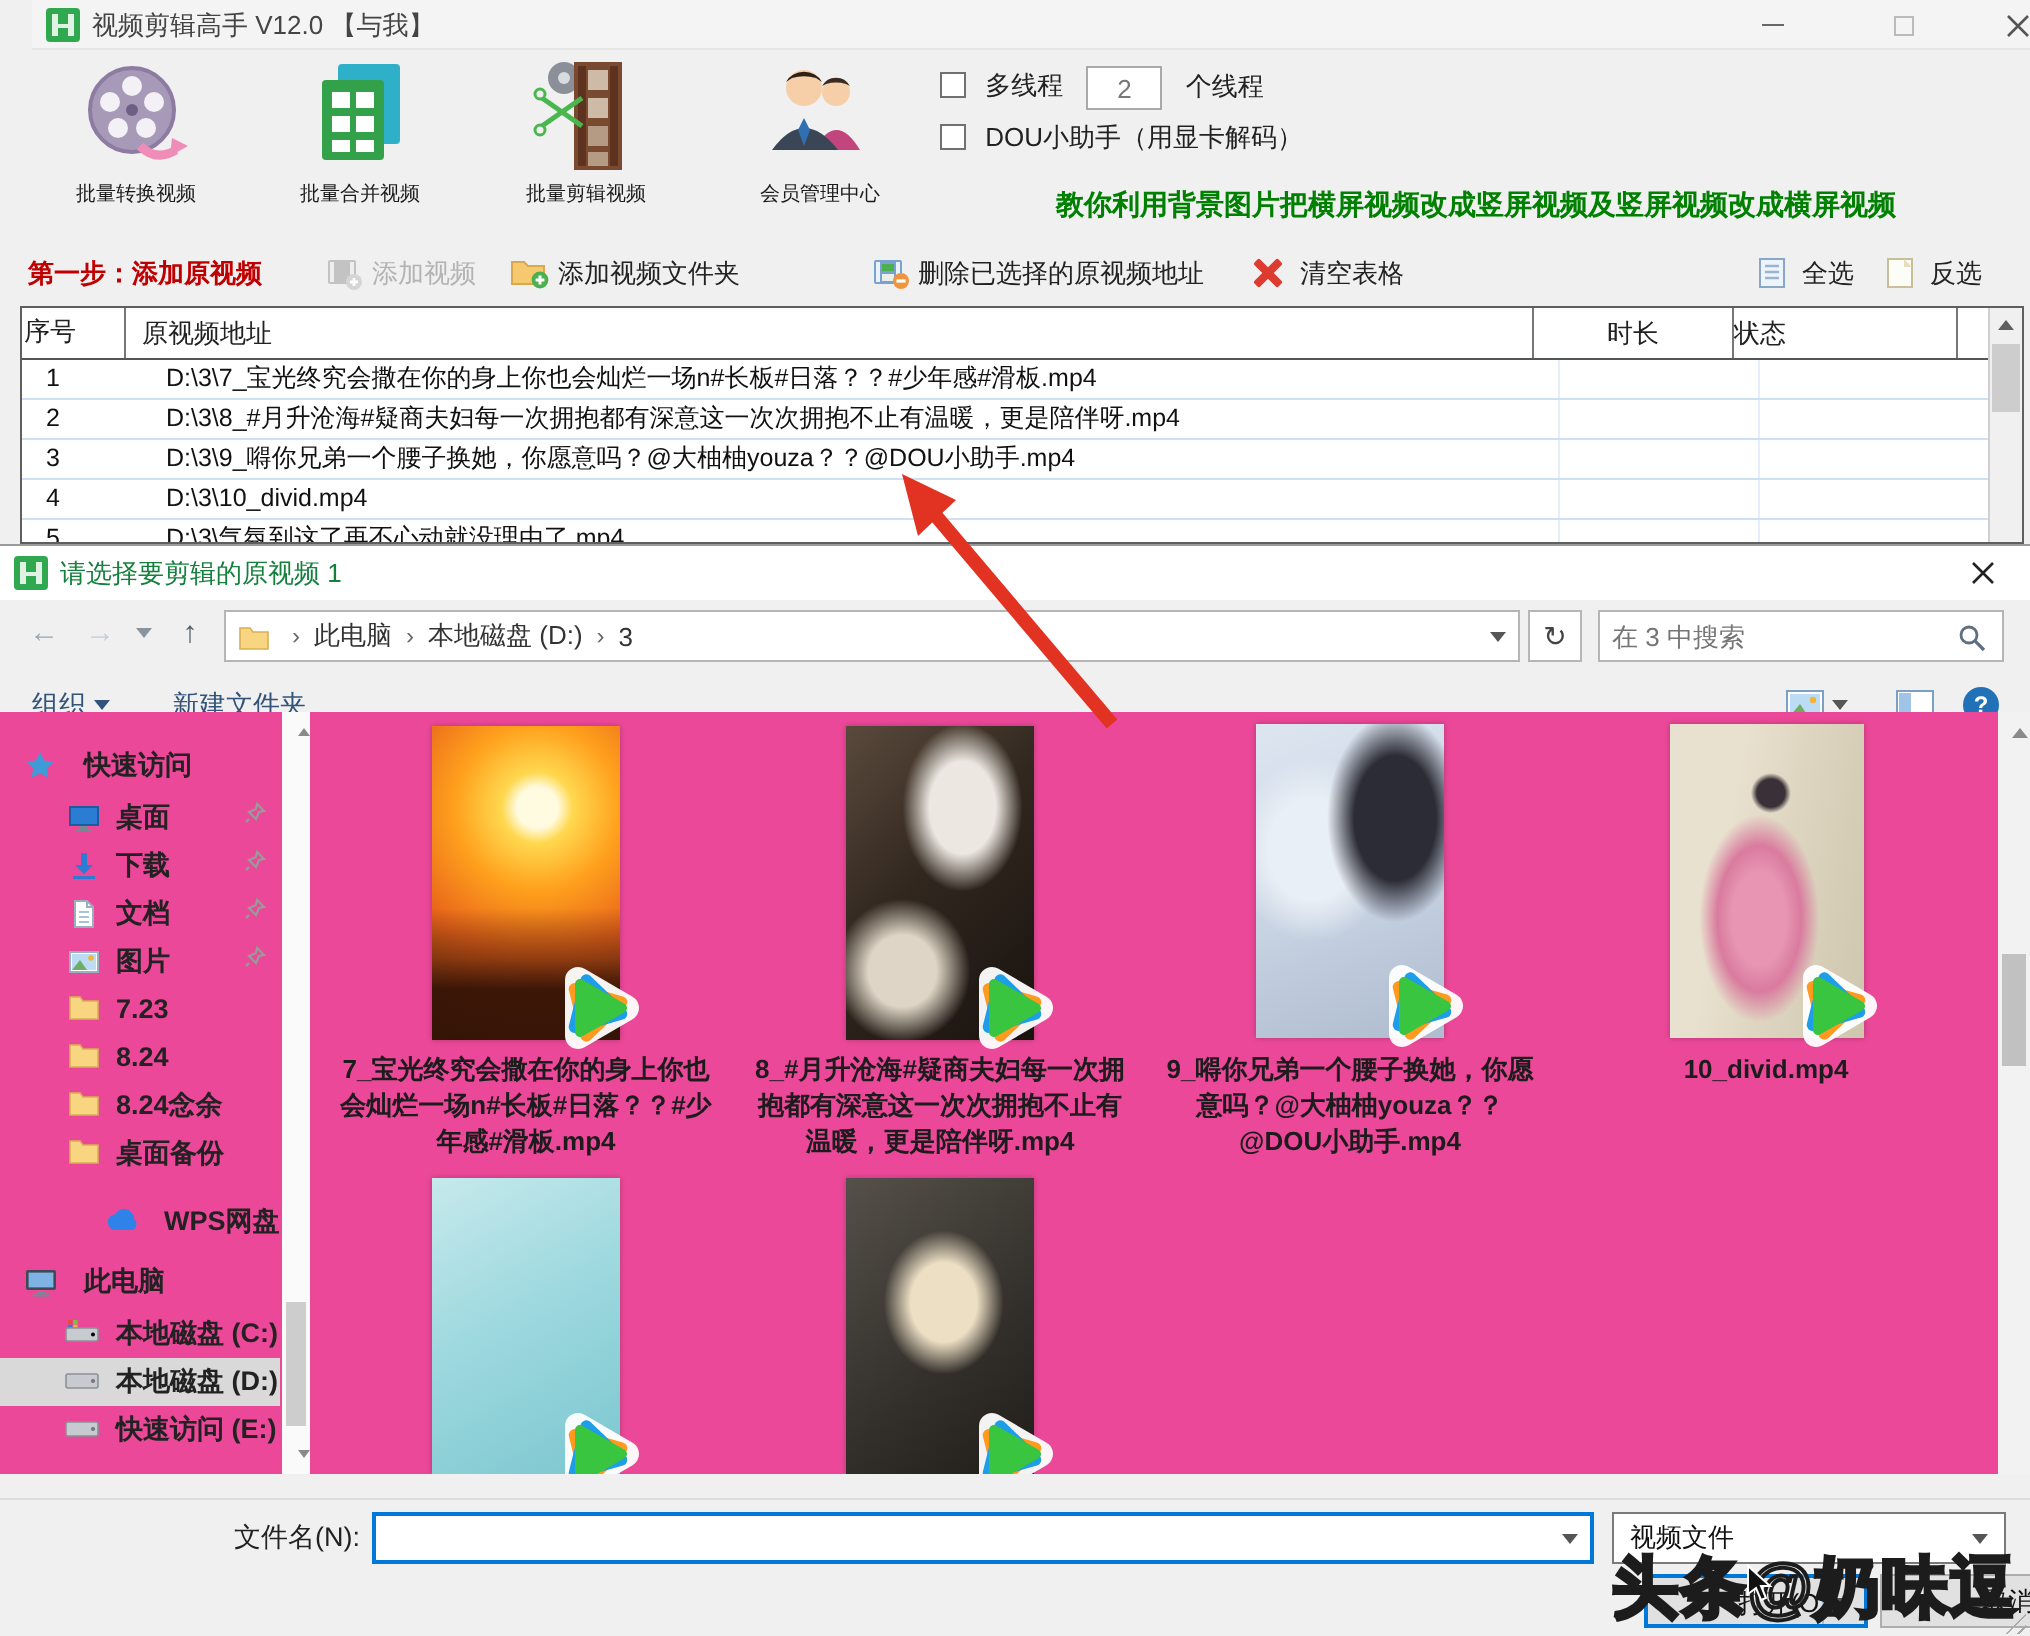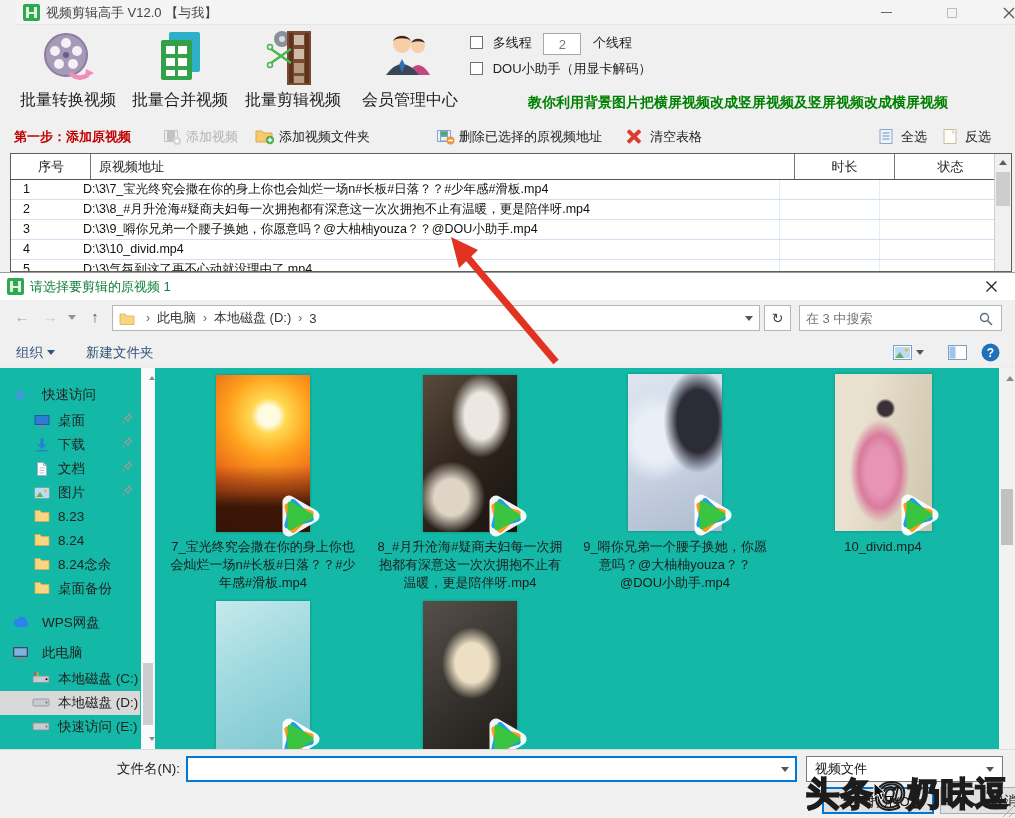--- a/index.html
+++ b/index.html
@@ -13,43 +13,43 @@
   .brand-icon { position:absolute; width:17px; height:17px; background:#2fa84f; border-radius:2px; }
   .brand-icon:before { content:""; position:absolute; left:3px; top:3px; right:3px; bottom:3px;
       background:linear-gradient(#fff 0 0) left/3px 100% no-repeat, linear-gradient(#fff 0 0) right/3px 100% no-repeat,
                  linear-gradient(#fff 0 0) center/100% 2px no-repeat; opacity:.85; }
   .win-btn { position:absolute; top:0; width:45px; height:25px; display:flex; align-items:center; justify-content:center; }
   .glyph-min { width:11px; height:0; border-top:1px solid #666; }
   .glyph-max { width:10px; height:10px; border:1px solid #bbb; }
 
   .module { position:absolute; top:29px; width:108px; height:86px; text-align:center; cursor:default; }
   .module svg { display:block; margin:0 auto; }
-  .module .mlabel { font-size:16px; color:#1a1a1a; margin-top:3px; white-space:nowrap; }
+  .module .mlabel { font-size:10px; color:#1a1a1a; margin-top:3px; white-space:nowrap; }
 
   .chk { display:inline-block; width:13px; height:13px; background:#fff; border:1px solid #707070; vertical-align:-2px; }
   .optrow { position:absolute; left:470px; font-size:13px; color:#222; white-space:nowrap; }
   .thread-box { display:inline-block; width:38px; height:22px; border:1px solid #a9a9a9; background:#fff; text-align:center; font-size:13px; color:#777; margin:0 8px; vertical-align:middle; line-height:20px; }
   .thread-box input { width:100%; height:100%; border:0; text-align:center; font-size:13px; color:#777; background:transparent; outline:none; }
   .tutorial { position:absolute; left:528px; top:94px; width:486px; font-size:14px; font-weight:bold; color:#008000; white-space:nowrap; cursor:pointer; }
 
   .stepbar { position:absolute; left:0; top:120px; width:1015px; height:33px; background:#f0f0f0; }
   .stepbar .it { position:absolute; top:0; height:33px; line-height:33px; font-size:13px; white-space:nowrap; }
   .stepbar svg, .stepbar .xicon { position:absolute; top:8px; }
   .step-red { color:#c00000; font-weight:bold; font-size:13.5px; }
   .dis { color:#b3b3b3; }
   .xicon { width:15px; height:15px; position:relative; }
   .xicon:before,.xicon:after { content:""; position:absolute; left:6px; top:-1px; width:4px; height:17px; background:#dd3b2f; border-radius:1px; }
   .xicon:before { transform:rotate(45deg);} .xicon:after { transform:rotate(-45deg);}
 
   
   .vtable { position:absolute; left:10px; top:153px; width:1002px; height:119px; background:#fff; border:1px solid #5f5f5f; overflow:hidden; }
   .thead { display:flex; height:26px; border-bottom:1px solid #555; font-size:13px; }
   .thead .hc { line-height:25px; border-right:1px solid #777; }
-  .hc1 { width:80px; padding-left:27px; } .hc2 { width:704px; padding-left:8px; }
-  .hc3 { width:100px; text-align:center; } .hc4 { width:112px; text-align:center; }
+  .hc1 { width:52px; padding-left:1px;font-family:Liberation Mono, monospace; } .hc2 { width:704px; padding-left:8px; }
+  .hc3 { width:100px; text-align:center; } .hc4 { width:112px; }
   .trow { display:flex; height:20px; border-bottom:1px solid #cfe0f2; font-size:12.5px; color:#111; }
   .tc1 { width:64px; padding-left:12px; line-height:19px; }
   .tc2 { width:704px; padding-left:8px; line-height:19px; white-space:nowrap; overflow:hidden; }
   .tc3 { width:100px; border-left:1px solid #e4eefa; } .tc4 { width:112px; border-left:1px solid #e4eefa; }
   .tscroll { position:absolute; right:0; top:0; bottom:0; width:17px; background:#f0f0f0; border-left:1px solid #d0d0d0; }
   .sb-btn { position:absolute; left:0; width:16px; height:16px; display:flex; align-items:center; justify-content:center; }
   .tri-up { width:0; height:0; border-left:4px solid transparent; border-right:4px solid transparent; border-bottom:5px solid #606060; }
   .tri-down { width:0; height:0; border-left:4px solid transparent; border-right:4px solid transparent; border-top:5px solid #606060; }
   .tri-down.small { border-left-width:3px; border-right-width:3px; border-top-width:4px; }
   .sb-thumb { position:absolute; left:1px; width:14px; background:#cdcdcd; }
@@ -69,21 +69,21 @@
   .refreshbox { position:absolute; left:764px; top:3px; width:27px; height:26px; background:#fff; border:1px solid #b5b5b5; text-align:center; line-height:24px; font-size:14px; color:#444; }
   .searchbox { position:absolute; left:799px; top:3px; width:203px; height:26px; background:#fff; border:1px solid #b5b5b5; }
   .searchbox input { position:absolute; left:6px; top:1px; width:165px; height:22px; border:0; outline:none; font-size:13px; color:#555; background:transparent; font-family:inherit; }
   .search-mag { position:absolute; right:8px; top:6px; }
 
   .dlg-toolbar { position:absolute; left:0; top:64px; width:100%; height:31px; border-bottom:1px solid #ececec; font-size:13.5px; color:#33547a; }
   .tb-item { position:absolute; top:0; height:31px; line-height:31px; white-space:nowrap; cursor:pointer; }
   .caret { display:inline-block; width:0; height:0; border-left:4px solid transparent; border-right:4px solid transparent; border-top:5px solid #555; vertical-align:2px; }
   .help-circle { position:absolute; top:6px; width:19px; height:19px; }
 
-  .dlg-body { position:absolute; left:0; top:95px; width:100%; height:381px; background:#14b8a6; overflow:hidden; }
+  .dlg-body { position:absolute; left:0; top:83px; width:100%; height:381px; background:#ec4899; overflow:hidden;font-weight:bold; }
   .side-item { position:absolute; left:0; width:140px; height:24px; line-height:24px; font-size:13.5px; color:#222; cursor:pointer; white-space:nowrap; }
   .side-item.sel { background:#d9d9d9; }
   .side-item svg { position:absolute; top:4px; }
   .side-label-lv1 { position:absolute; left:42px; } .side-label-lv2 { position:absolute; left:58px; }
   .pin { position:absolute; left:122px; top:6px; }
   .side-scroll { position:absolute; left:141px; top:0; width:14px; height:381px; background:#fafafa; }
   .main-scroll { position:absolute; right:0; top:0; width:16px; height:381px; background:#f2f2f2; }
 
   .thumb { position:absolute; width:94px; height:157px; box-shadow:0 0 3px rgba(0,0,0,.25); }
   .thumb-sunset { background:
@@ -412,41 +412,41 @@
           </svg>
         <span class="side-label-lv2">图片</span>
         <svg class="pin" width="11" height="11" viewBox="0 0 11 11">
             <path d="M6.5 1 L10 4.5 L7.5 5 L6 8.5 L2.5 5 L6 3.5 Z M2.5 8.5 L1 10" stroke="#9a9a9a" fill="none" stroke-width="1.1"></path>
           </svg>
       </div>
       <div class="side-item" style="top:137px;">
         <svg style="left:34px;" width="16" height="14" viewBox="0 0 16 14">
             <path d="M1 1.5 h5 l1.5 2 H15 v9 H1 z" fill="#f7d581" stroke="#d9ae53" stroke-width=".8"></path>
           </svg>
-        <span class="side-label-lv2">8.23</span>
+        <span class="side-label-lv2">7.23</span>
       </div>
       <div class="side-item" style="top:161px;">
         <svg style="left:34px;" width="16" height="14" viewBox="0 0 16 14">
             <path d="M1 1.5 h5 l1.5 2 H15 v9 H1 z" fill="#f7d581" stroke="#d9ae53" stroke-width=".8"></path>
           </svg>
         <span class="side-label-lv2">8.24</span>
       </div>
       <div class="side-item" style="top:185px;">
         <svg style="left:34px;" width="16" height="14" viewBox="0 0 16 14">
             <path d="M1 1.5 h5 l1.5 2 H15 v9 H1 z" fill="#f7d581" stroke="#d9ae53" stroke-width=".8"></path>
           </svg>
         <span class="side-label-lv2">8.24念余</span>
       </div>
       <div class="side-item" style="top:209px;">
         <svg style="left:34px;" width="16" height="14" viewBox="0 0 16 14">
             <path d="M1 1.5 h5 l1.5 2 H15 v9 H1 z" fill="#f7d581" stroke="#d9ae53" stroke-width=".8"></path>
           </svg>
         <span class="side-label-lv2">桌面备份</span>
       </div>
-      <div class="side-item" style="top:243px;">
+      <div class="side-item" style="top:243px;margin-left:40px;">
         <svg style="left:12px;" width="18" height="14" viewBox="0 0 18 14">
             <path d="M5 12 a4 4 0 0 1 .6 -7.9 A5 5 0 0 1 15 6.5 a3.2 3.2 0 0 1 -.8 5.5 z" fill="#2f82e8"></path>
           </svg>
         <span class="side-label-lv1">WPS网盘</span>
       </div>
       <div class="side-item" style="top:273px;">
         <svg style="left:12px;" width="17" height="16" viewBox="0 0 17 16">
             <rect x="1" y="2" width="15" height="10" rx="1" fill="#3f4a55"></rect>
             <rect x="2.3" y="3.3" width="12.4" height="7.4" fill="#7fb2e5"></rect>
             <rect x="6.5" y="12.5" width="4" height="1.6" fill="#7a8894"></rect>

